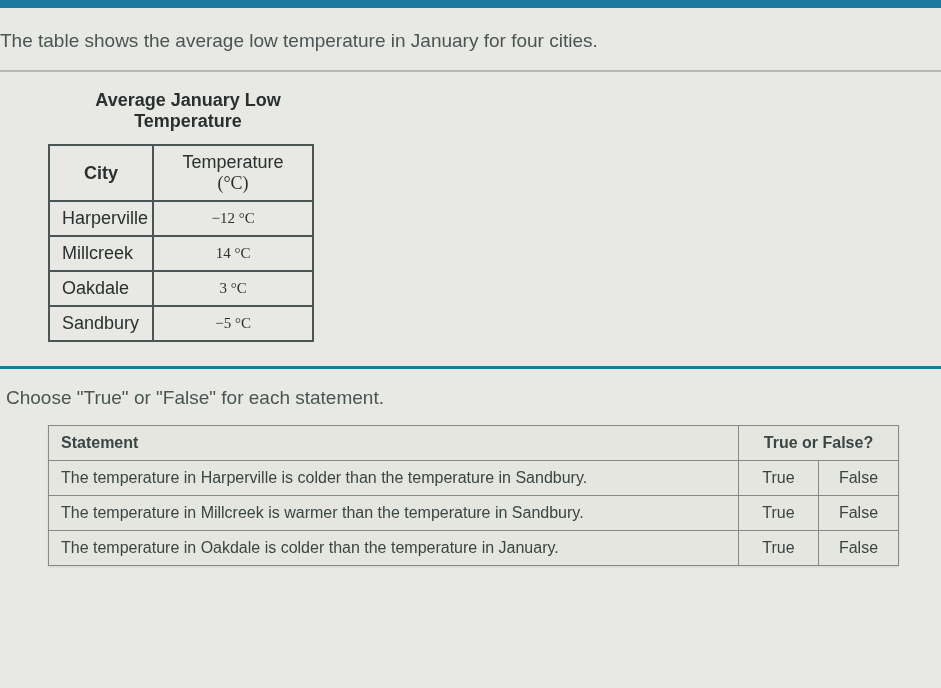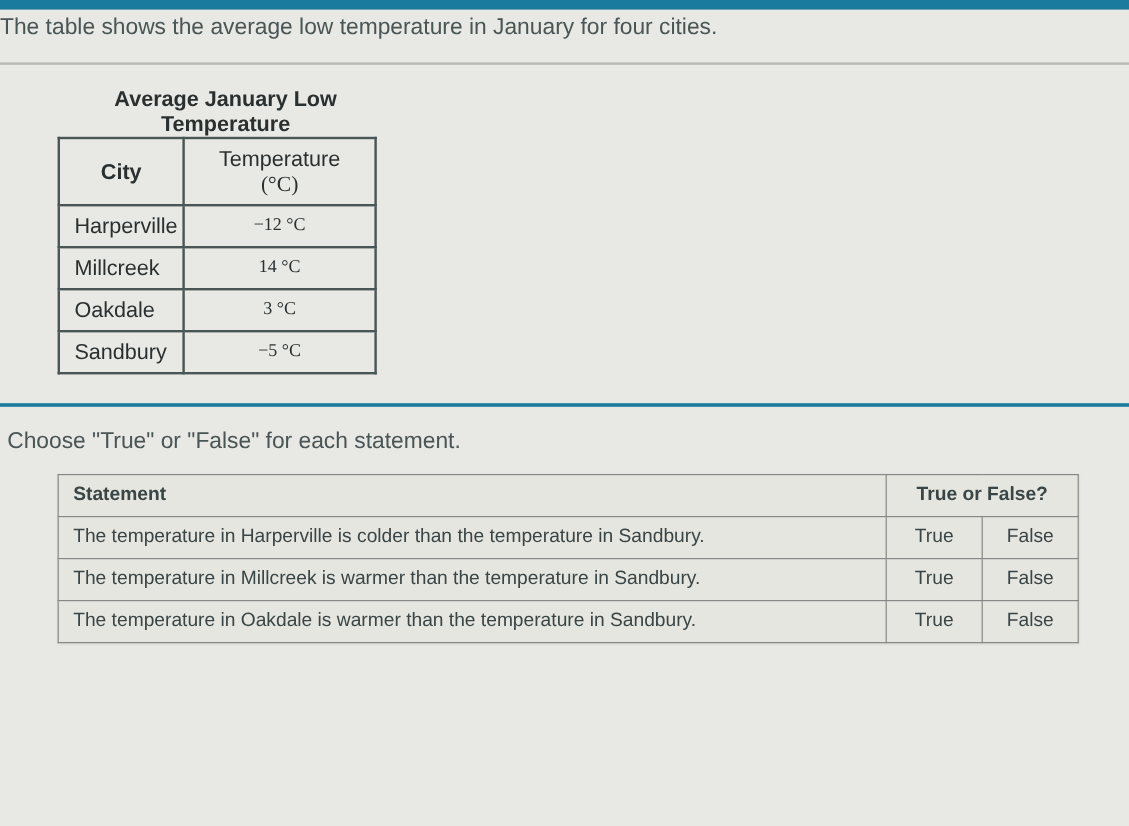--- a/index.html
+++ b/index.html
@@ -13,34 +13,34 @@
       width: 941px;
       height: 688px;
       overflow: hidden;
       color: #3a4a4a;
     }
     .top-bar {
       height: 8px;
       background: #1a7b9e;
     }
     .intro {
-      padding: 4px 2px 18px 0;
+      padding: 22px 2px 18px 0;
       font-size: 19px;
       color: #4a5555;
       border-radius: 18px;
     }
     .content {
       border-top: 2px solid #b8b8b4;
       padding: 18px 0 0 48px;
     }
     .table-caption {
       font-weight: 600;
       font-size: 18px;
       color: #2a3030;
-      margin-bottom: 0;
+      margin-bottom: 12px;
       text-align: center;
       width: 280px;
     }
     .temp-table {
       border-collapse: collapse;
       background: #e8e8e4;
       margin-bottom: 24px;
     }
     .temp-table th, .temp-table td {
       border: 2px solid #4a5555;
@@ -180,21 +180,21 @@
     <tr>
       <td>The temperature in Millcreek is warmer than the temperature in Sandbury.</td>
       <td class="tf-cell">
             <div class="tf-inner">True</div>
           </td>
       <td class="tf-cell">
             <div class="tf-inner">False</div>
           </td>
     </tr>
     <tr>
-      <td>The temperature in Oakdale is warmer than the temperature in Sandbury.</td>
+      <td>The temperature in Oakdale is colder than the temperature in January.</td>
       <td class="tf-cell">
             <div class="tf-inner">True</div>
           </td>
       <td class="tf-cell">
             <div class="tf-inner">False</div>
           </td>
     </tr>
   </tbody>
     </table>
 

